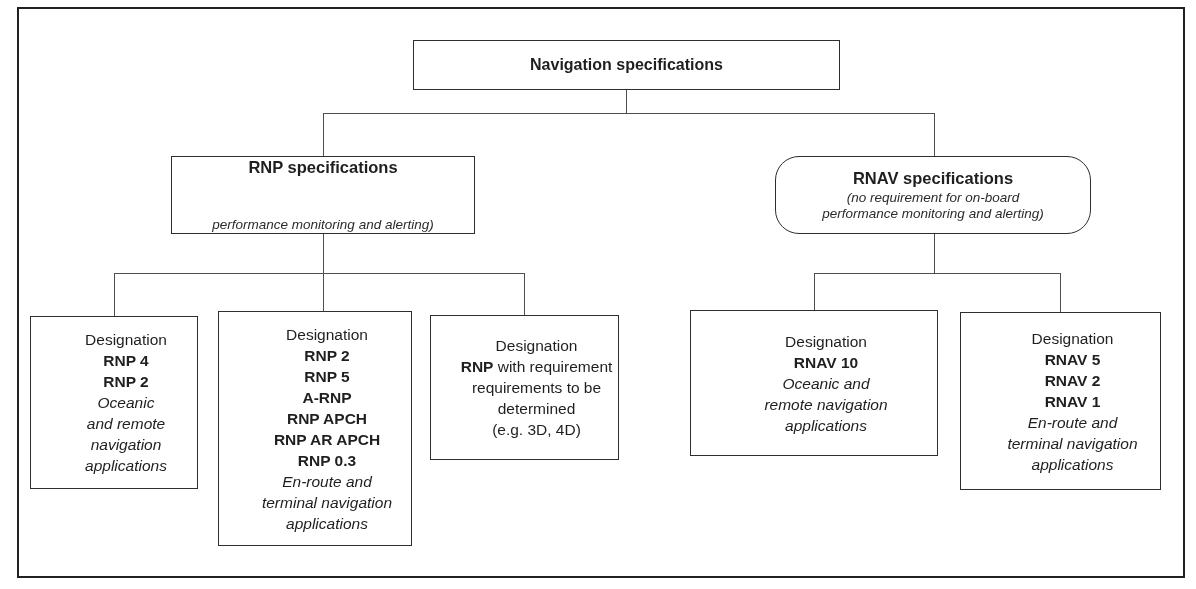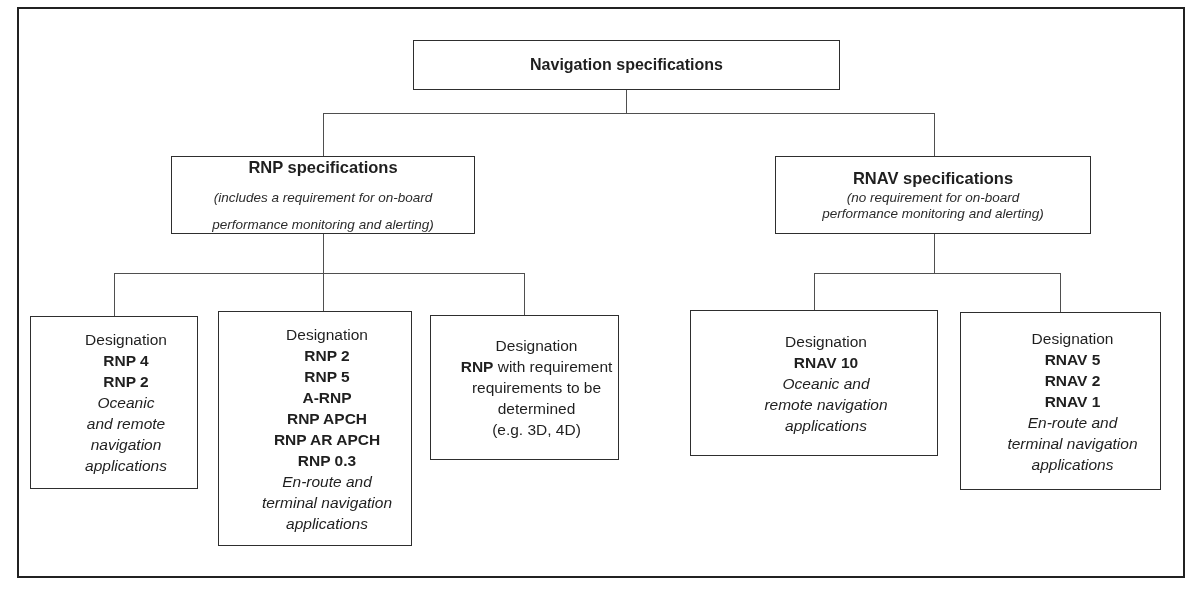--- a/index.html
+++ b/index.html
@@ -35,21 +35,21 @@
   .l2 .subtitle { font-style: italic; font-size: 13.5px; line-height: 16.5px; color: #2b2b2b; }
   .leaf { font-size: 15.5px; line-height: 21px; padding-left: 24px; }
   .leaf .line.bold { font-weight: bold; }
   .leaf .line.italic { font-style: italic; }
   .leaf .line .bold { font-weight: bold; text-align: center; }
   .leaf .line .regular { font-weight: normal; }
 
   
   .top-box  { left: 413px; top: 40px;  width: 427px; height: 50px; }
   .rnp-box  { left: 171px; top: 156px; width: 304px; height: 78px; justify-content: space-between; }
-  .rnav-box { left: 775px; top: 156px; width: 316px; height: 78px; }
+  .rnav-box { left: 775px; top: 156px; width: 316px; height: 78px; border-radius: 24px; }
   .leaf-a   { left: 30px;  top: 316px; width: 168px; height: 173px; }
   .leaf-b   { left: 218px; top: 311px; width: 194px; height: 235px; }
   .leaf-c   { left: 430px; top: 315px; width: 189px; height: 145px; }
   .leaf-d   { left: 690px; top: 310px; width: 248px; height: 146px; }
   .leaf-e   { left: 960px; top: 312px; width: 201px; height: 178px; }
 
   
   .cv, .ch { position: absolute; background: #4f4f4f; }
   .cv { width: 1px; }
   .ch { height: 1px; }
@@ -87,21 +87,20 @@
   <div class="ch c-rnav-child-h"></div>
   <div class="cv c-leaf-d-in"></div>
   <div class="cv c-leaf-e-in"></div>
 
   <div class="node top-box">
     <div class="title">Navigation specifications</div>
   </div>
 
   <div class="node l2 rnp-box">
     <div class="title">RNP specifications</div>
-    <div class="subtitle">(includes a requirement for on-board</div>
     <div class="subtitle">performance monitoring and alerting)</div>
   </div>
 
   <div class="node l2 rnav-box">
     <div class="title">RNAV specifications</div>
     <div class="subtitle">(no requirement for on-board</div>
     <div class="subtitle">performance monitoring and alerting)</div>
   </div>
 
   <div class="node leaf leaf-a">

